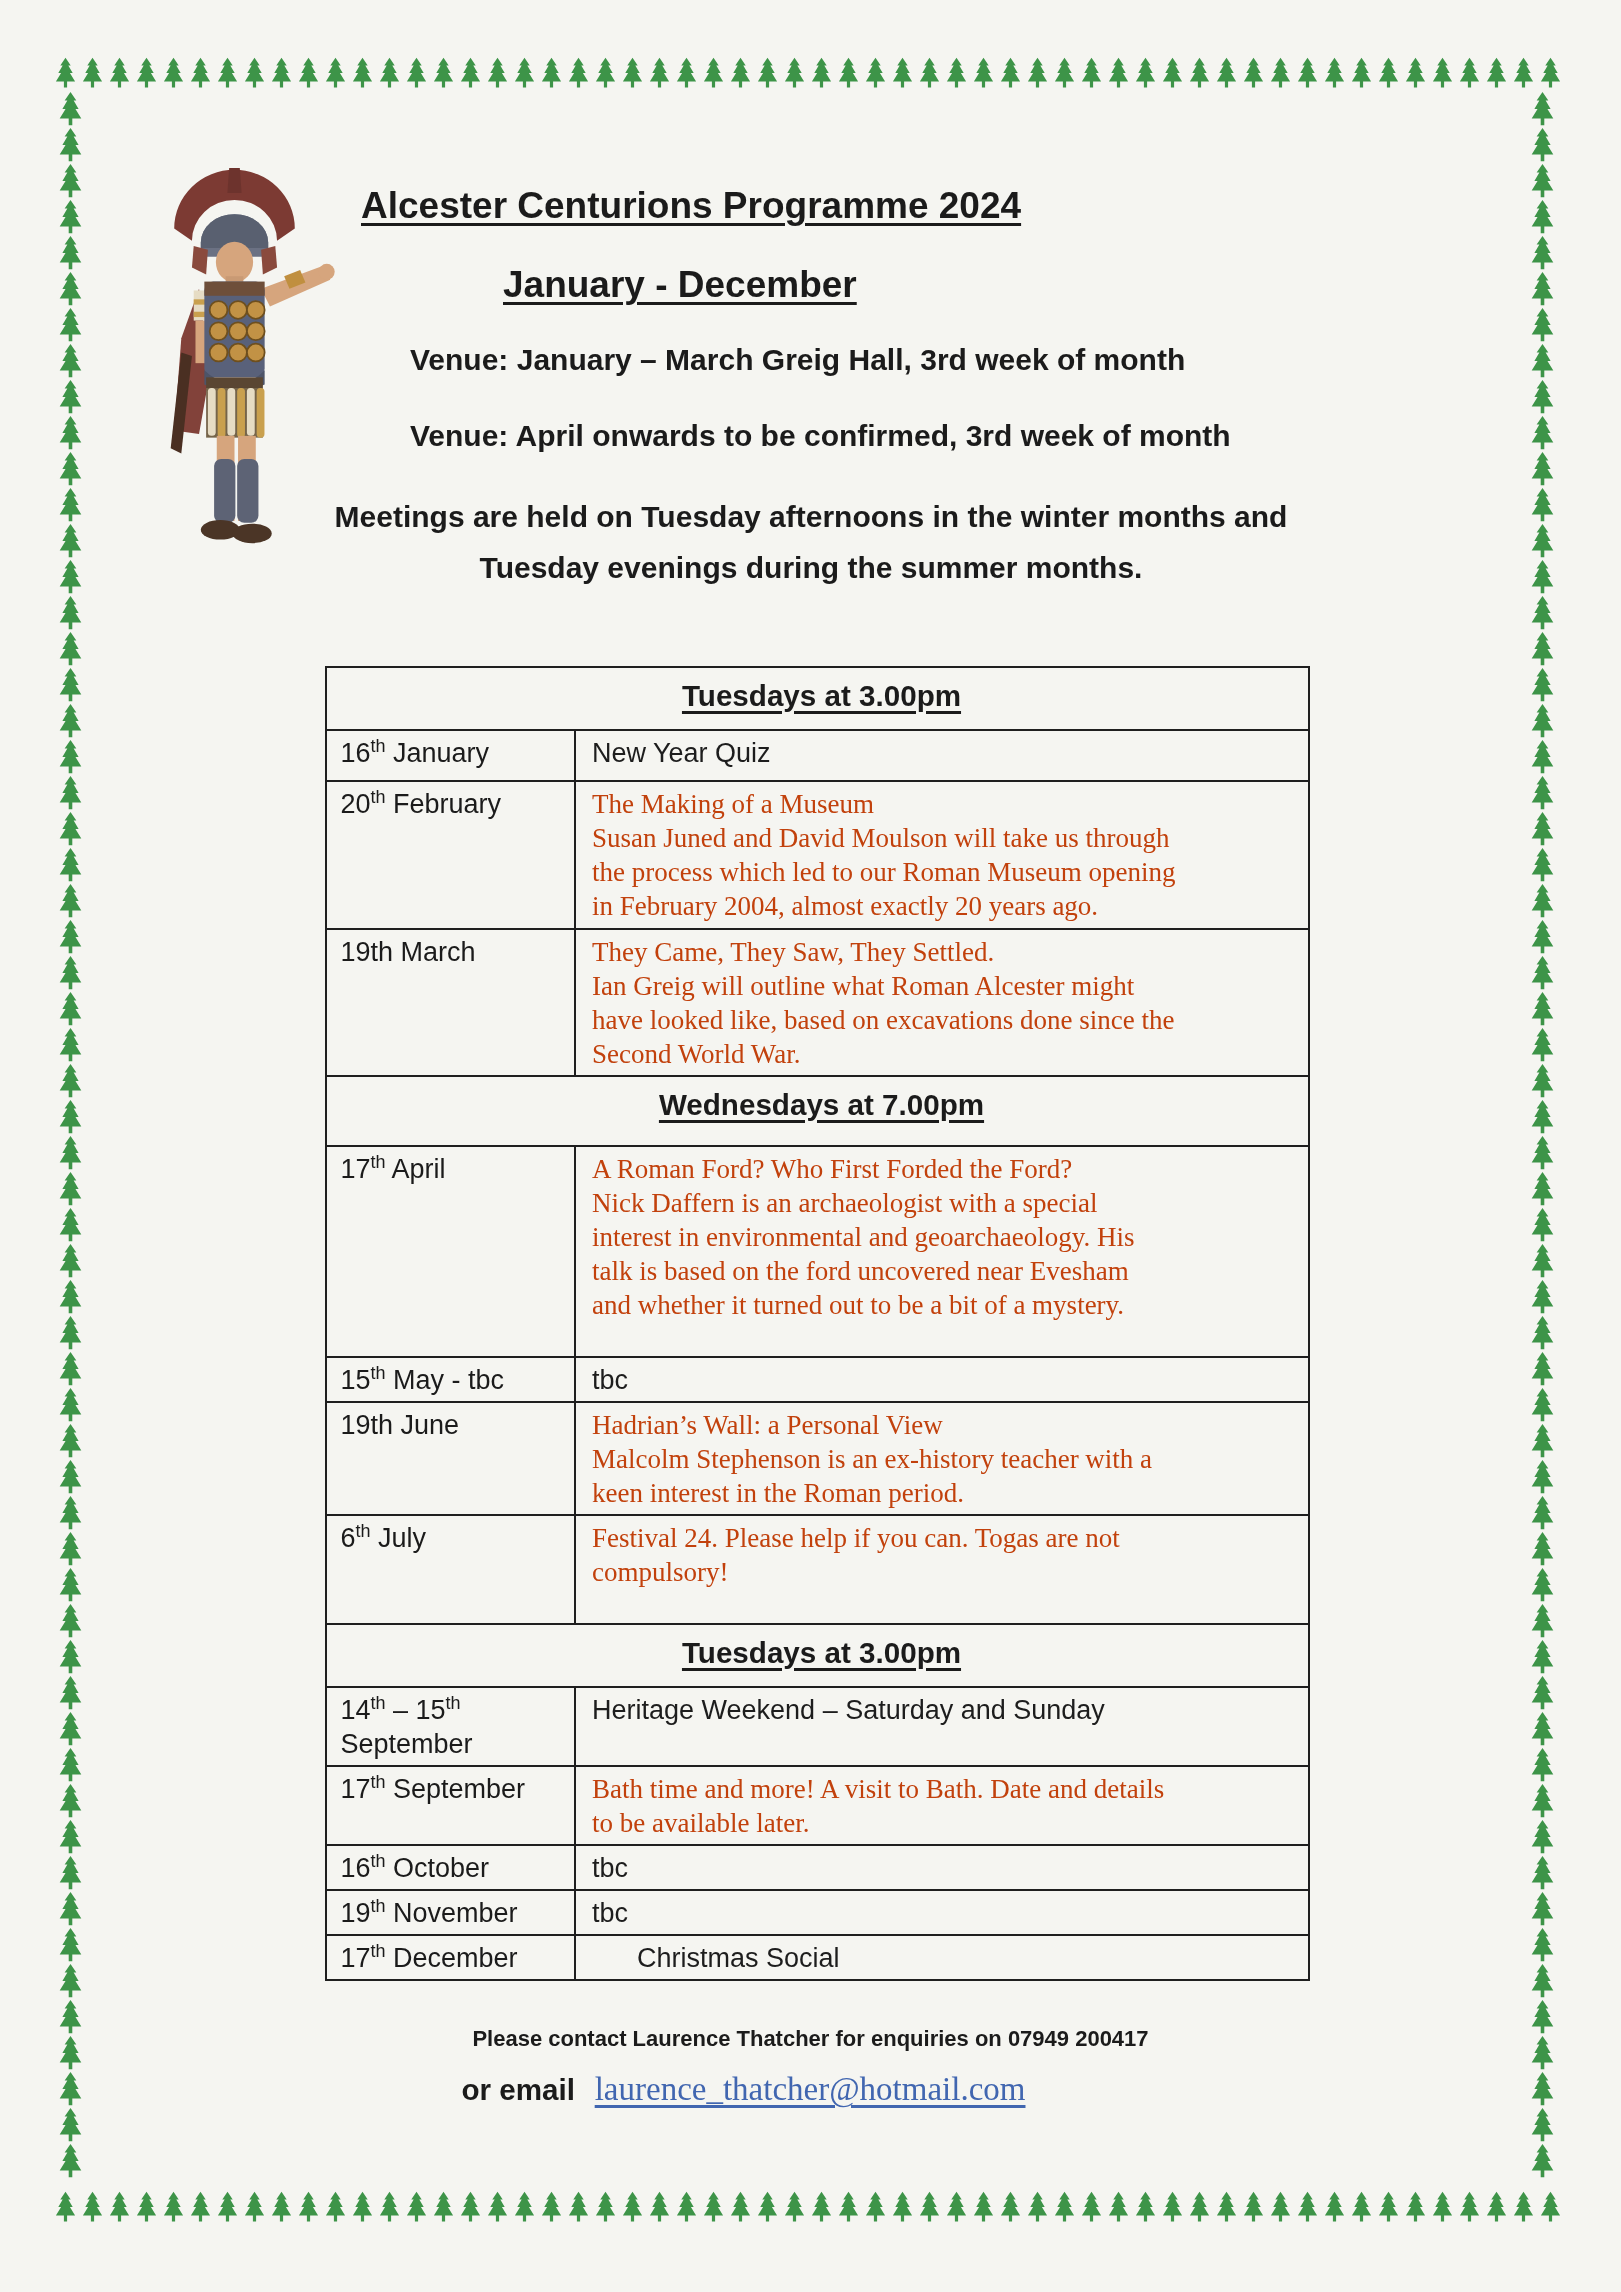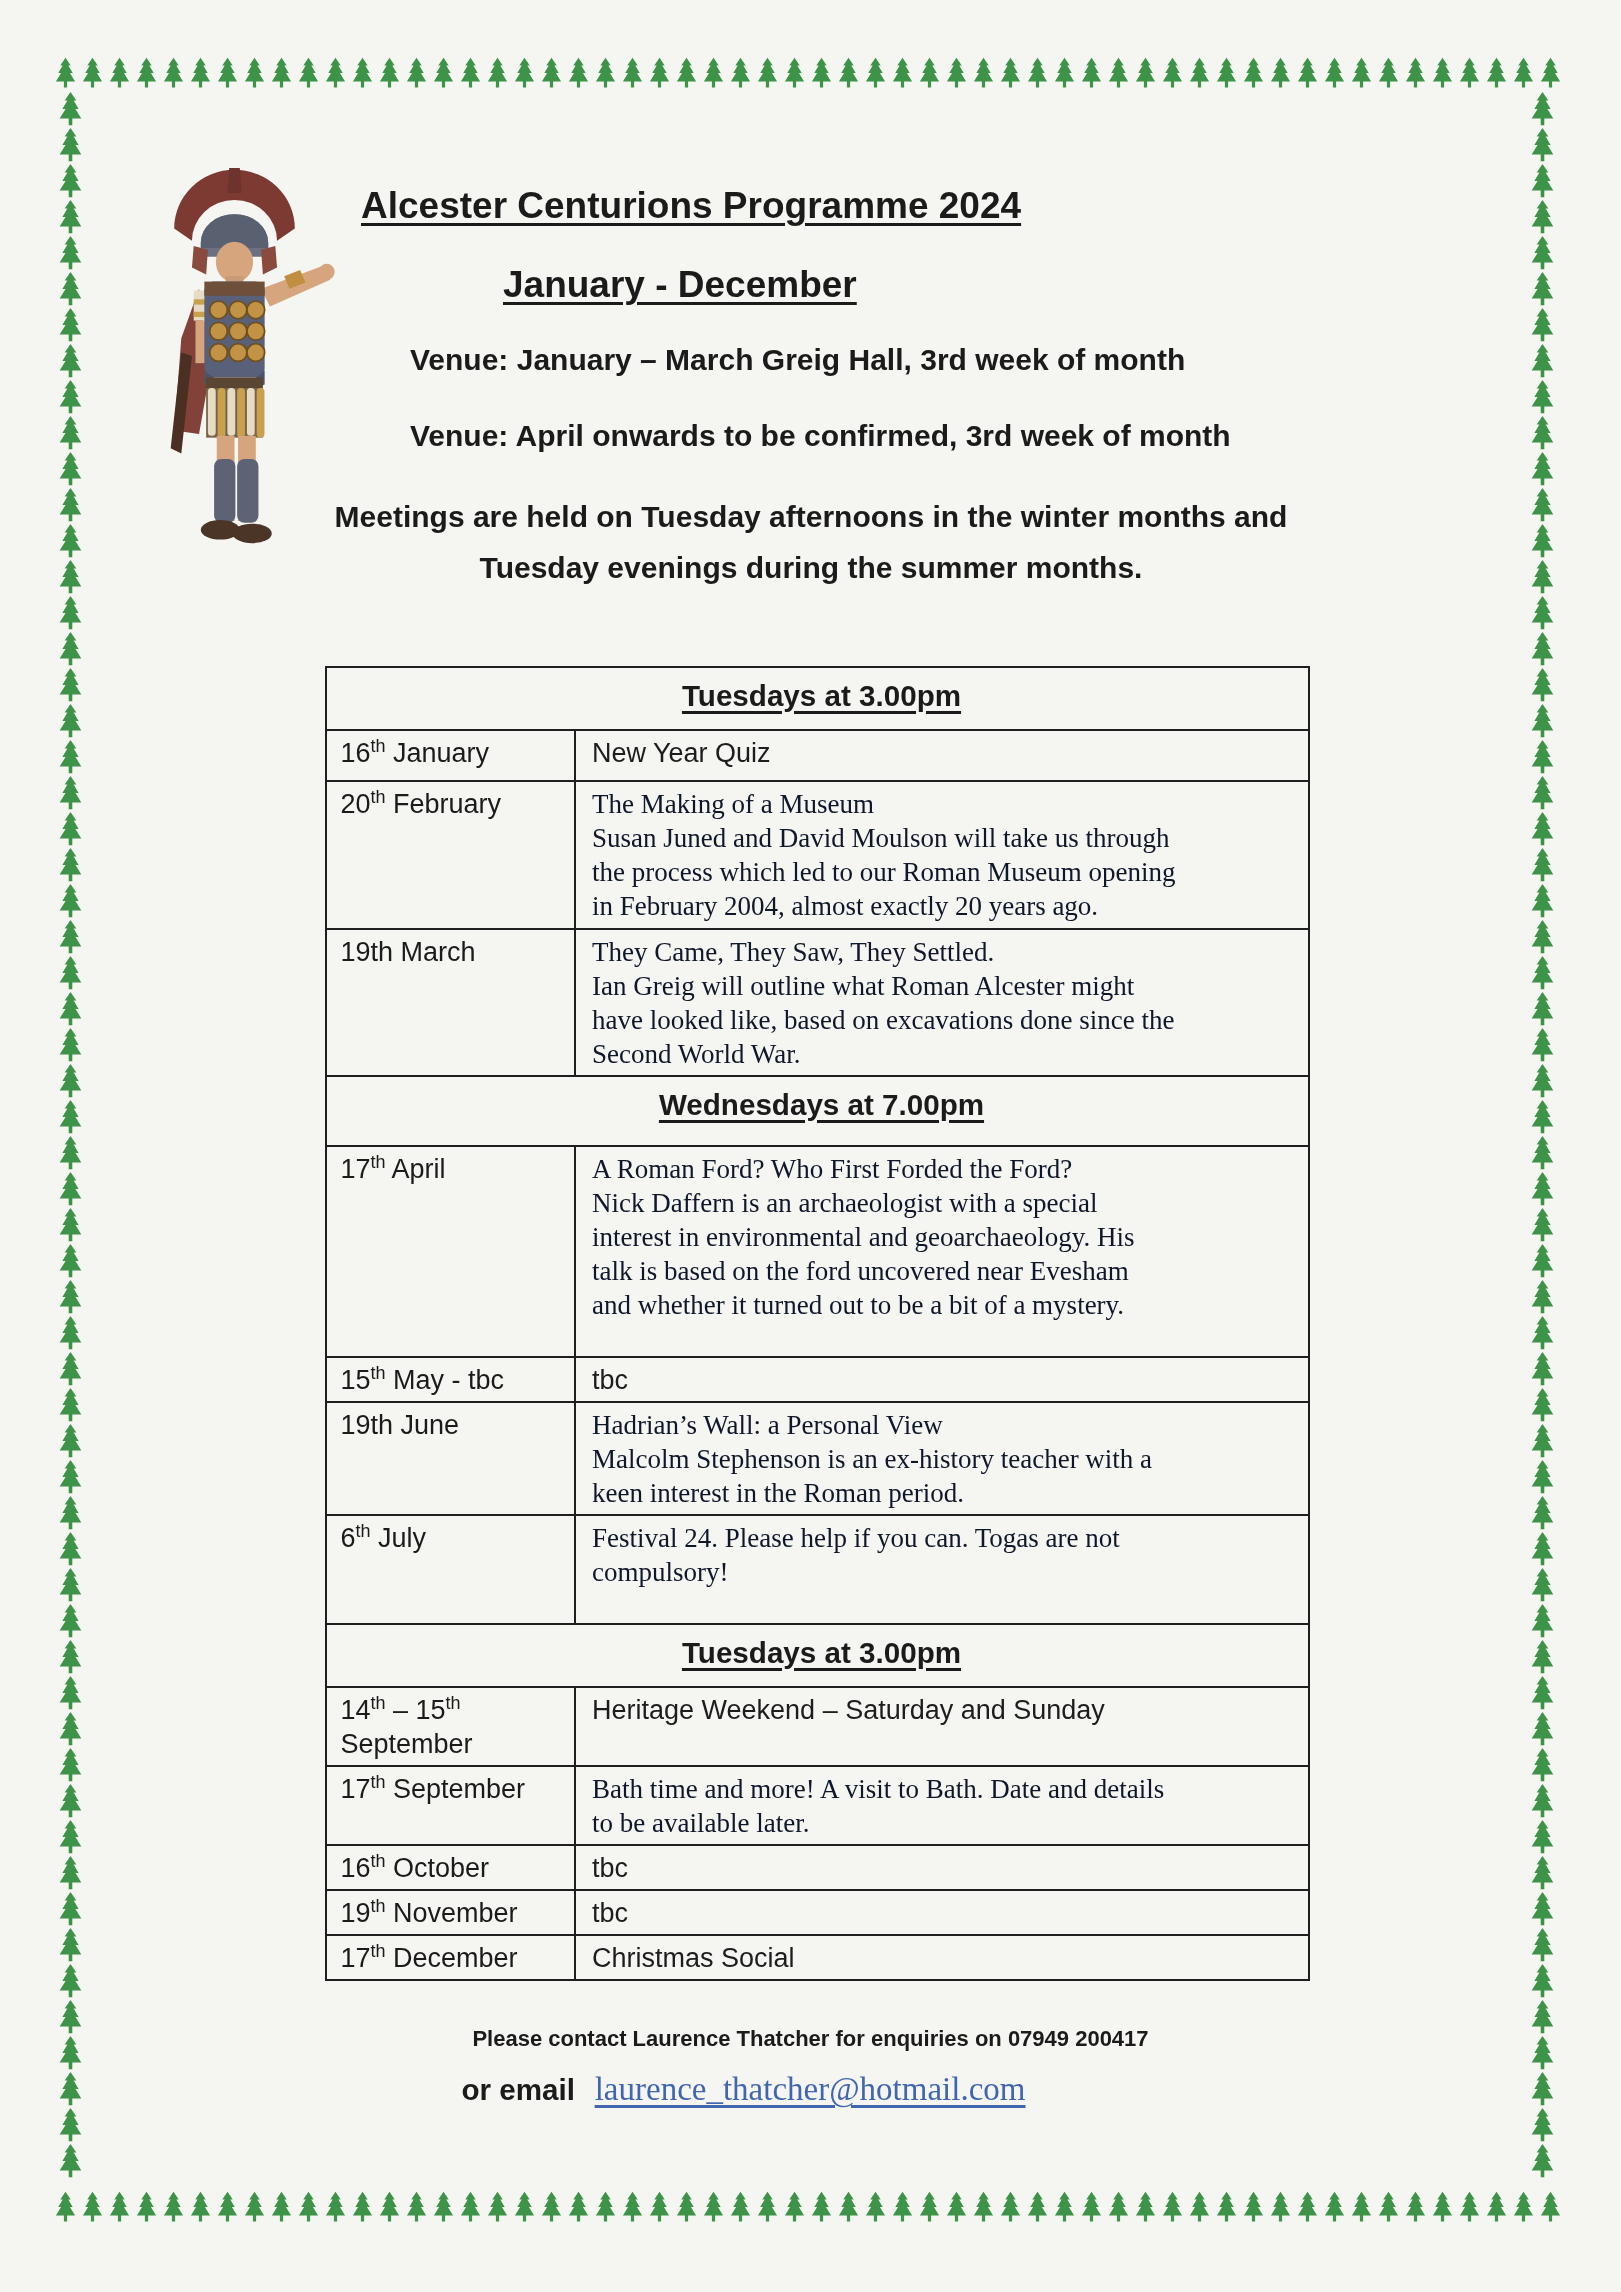--- a/index.html
+++ b/index.html
@@ -67,21 +67,21 @@
     display:flex;border-bottom:2.7px solid var(--line);box-sizing:border-box;
   }
   .event-row:last-child{border-bottom:none;}
   .date-cell{
     width:249px;flex:0 0 249px;box-sizing:border-box;
     border-right:2.7px solid var(--line);
     padding:4.5px 9px 4.5px 13.4px;
     font-size:27px;line-height:34px;
   }
   .date-cell sup{font-size:18px;line-height:0;}
-  .event-cell{flex:1 1 auto;box-sizing:border-box;padding:4.5px 10.7px 4.5px 16px;font-size:27px;line-height:34px;color:#0f172a;}
+  .event-cell{flex:1 1 auto;box-sizing:border-box;padding:4.5px 10.7px 4.5px 16px;font-size:27px;line-height:34px;color:#c2410c;}
   .font-serif{font-family:"Liberation Serif", serif;}
   .font-sans{font-family:"Liberation Sans", sans-serif;color:#1d1d1d;}
   .desc-line{min-height:34px;}
   
   .contact-line{
     position:absolute;left:318px;top:2026px;width:985px;
     text-align:center;font-size:22px;font-weight:bold;
   }
   .email-line{
     position:absolute;left:251px;top:2071px;width:985px;
@@ -966,21 +966,21 @@
         </div>
       </div>
       <div class="event-row" style="min-height: 41px;">
         <div class="date-cell">
           <div class="date-line"><span>19</span><sup>th</sup><span> November</span></div>
         </div>
         <div class="event-cell font-sans">
           <div class="desc-line">tbc</div>
         </div>
       </div>
-      <div class="event-row" style="min-height: 41px;">
+      <div class="event-row" style="min-height: 41px; gap: 45px;">
         <div class="date-cell">
           <div class="date-line"><span>17</span><sup>th</sup><span> December</span></div>
         </div>
         <div class="event-cell font-sans">
           <div class="desc-line">Christmas Social</div>
         </div>
       </div>
     </div>
 
   <div class="contact-line">Please contact Laurence Thatcher for enquiries on 07949 200417</div>

